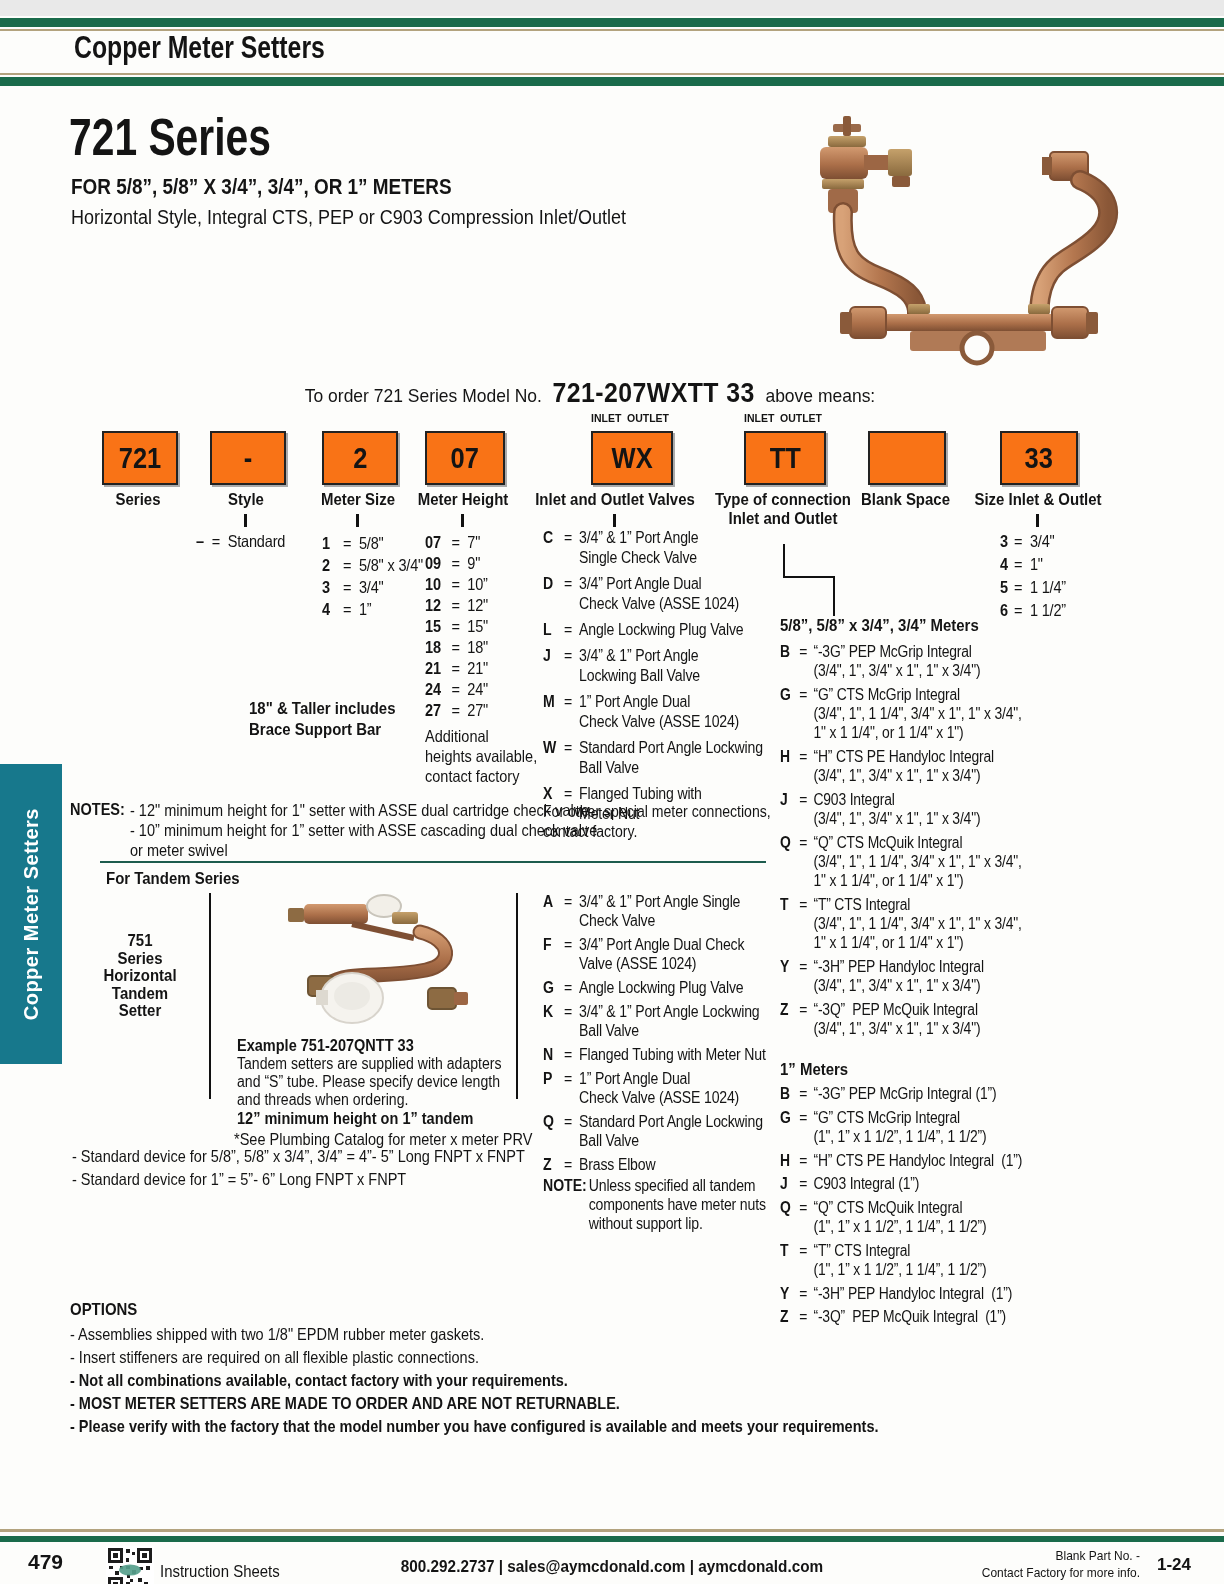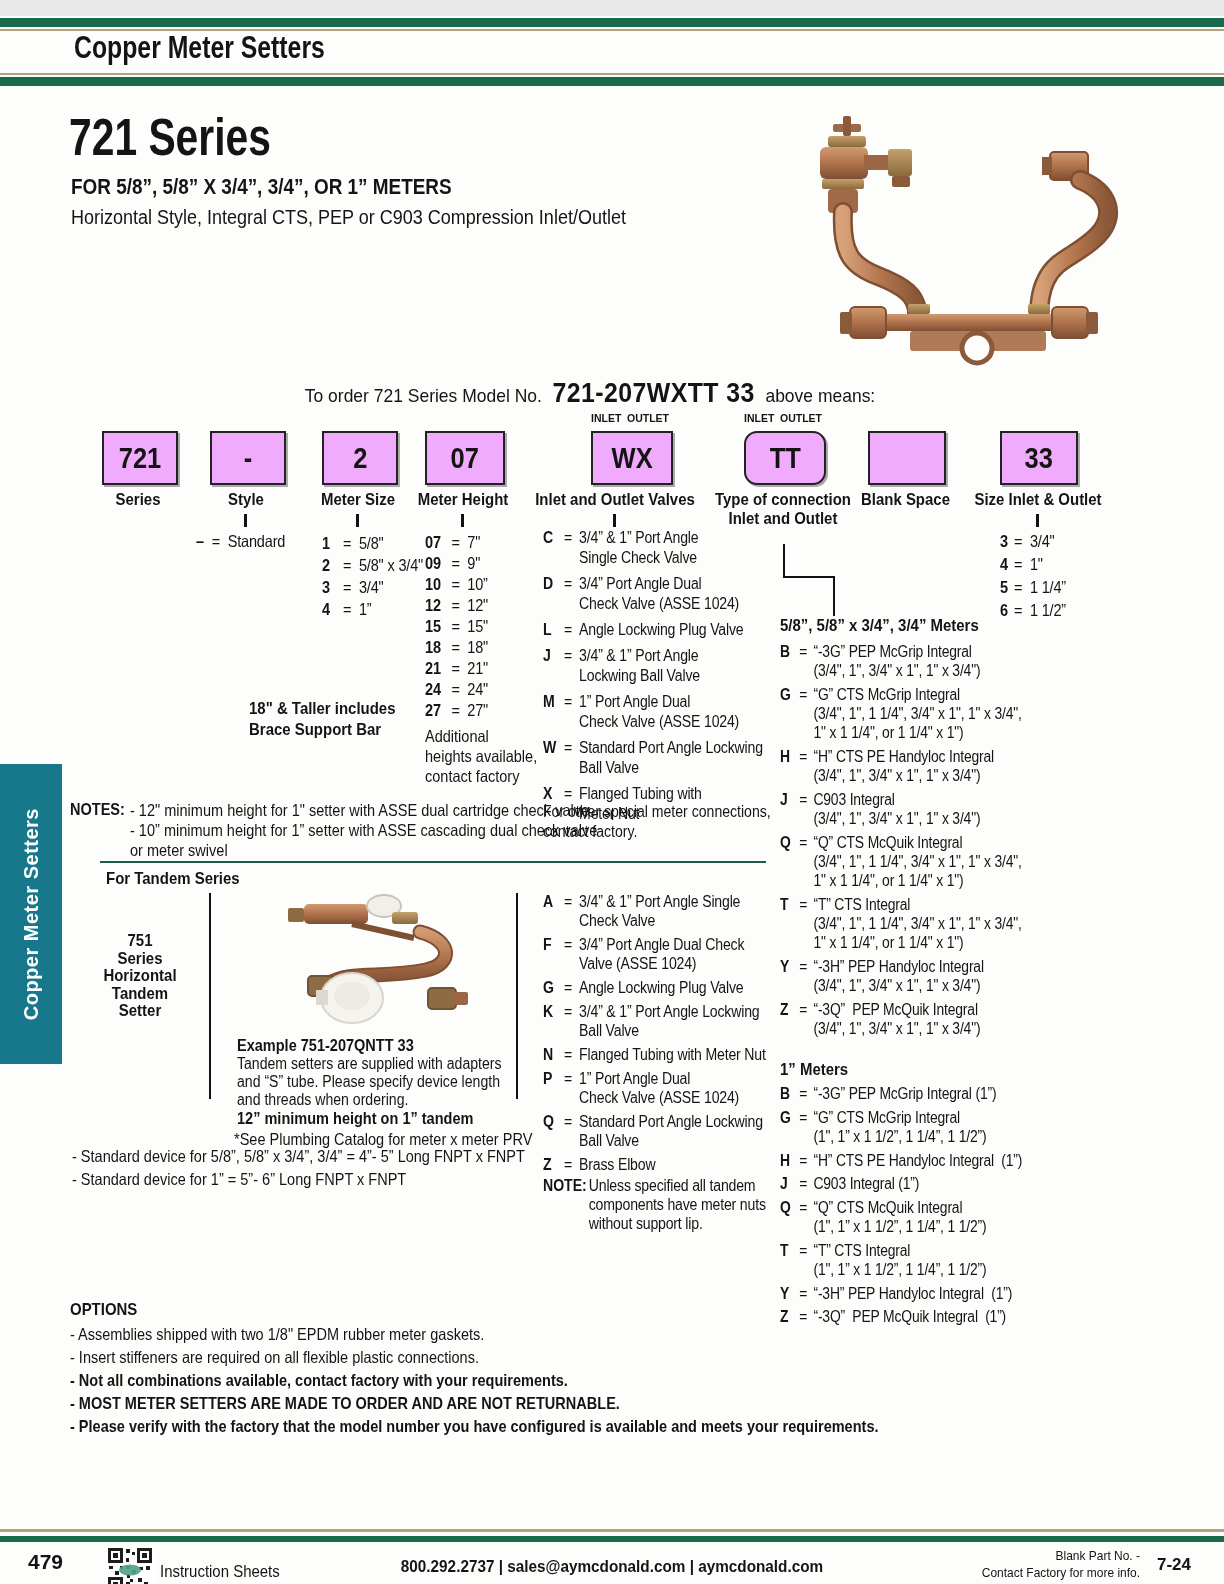--- a/index.html
+++ b/index.html
@@ -16,21 +16,21 @@
   .tan{background:#b3a37e;}
   .header-title{left:74px;top:14px;font-size:31px;font-weight:700;transform:scaleX(.8);transform-origin:0 0;letter-spacing:0;}
   .series-title{left:69px;top:96px;font-size:51px;font-weight:700;line-height:1;transform:scaleX(.8);transform-origin:0 0;}
   .series-sub{left:71px;top:158px;font-size:22px;font-weight:700;transform:scaleX(.86);transform-origin:0 0;}
   .series-desc{left:71px;top:190px;font-size:20px;transform:scaleX(.9);transform-origin:0 0;}
   
   .order-line{left:230px;top:362px;width:720px;text-align:center;white-space:nowrap;transform:scaleX(.92);transform-origin:50% 0;}
   .order-line .pfx,.order-line .sfx{font-size:19px;}
   .order-line .model{font-size:27px;font-weight:700;padding:0 7px;letter-spacing:.5px;}
   .iolbl{top:396px;display:flex;justify-content:space-between;font-size:10.5px;font-weight:700;}
-  .obox{top:415px;height:50px;background:#f0abfc;border:2px solid #222;box-shadow:2px 2px 0 #ababab;
+  .obox{top:415px;height:50px;background:#f97316;border:2px solid #222;box-shadow:2px 2px 0 #ababab;
         display:flex;align-items:center;justify-content:center;}
   .obox span{font-size:30px;font-weight:700;transform:scaleX(.85);}
   .obox-label{top:474px;font-size:17px;font-weight:700;text-align:center;white-space:pre;line-height:19px;transform:scaleX(.88);transform-origin:50% 0;}
   .tick{position:absolute;width:3px;height:13px;background:#111;top:498px;}
   
   .crow{display:flex;align-items:flex-start;}
   .crow .cc{font-weight:700;flex:none;}
   .crow .eq{flex:none;}
   .crow .dd{white-space:pre;letter-spacing:-.2px;}
   .col{display:flex;flex-direction:column;}
@@ -141,21 +141,21 @@
     </div>
   <div class="abs obox" style="left:322px;width:72px;">
       <span>2</span>
     </div>
   <div class="abs obox" style="left:425px;width:76px;">
       <span>07</span>
     </div>
   <div class="abs obox" style="left:591px;width:78px;">
       <span>WX</span>
     </div>
-  <div class="abs obox" style="left:744px;width:78px;border-radius:13px;">
+  <div class="abs obox" style="left:744px;width:78px;">
       <span>TT</span>
     </div>
   <div class="abs obox" style="left:868px;width:74px;">
       <span></span>
     </div>
   <div class="abs obox" style="left:1000px;width:74px;">
       <span>33</span>
     </div>
 
   <div class="abs obox-label" style="left:102px;width:72px;">Series</div>
@@ -599,15 +599,15 @@
     <ellipse cx="24" cy="24" rx="11" ry="5.5" fill="#56a08c" opacity=".92"></ellipse>
   </svg>
   <div class="abs cond" style="left:160px;top:1546px;font-size:17px;">Instruction Sheets</div>
 
   <div class="abs foot-contact">800.292.2737  |  sales@aymcdonald.com  |  aymcdonald.com</div>
 
   <div class="abs foot-right">
     <div>Blank Part No. -</div>
     <div>Contact Factory for more info.</div>
   </div>
-  <div class="abs b" style="left:1157px;top:1539px;font-size:17px;">7-24</div>
+  <div class="abs b" style="left:1157px;top:1539px;font-size:17px;">1-24</div>
 
 </div>
 
 </body></html>

